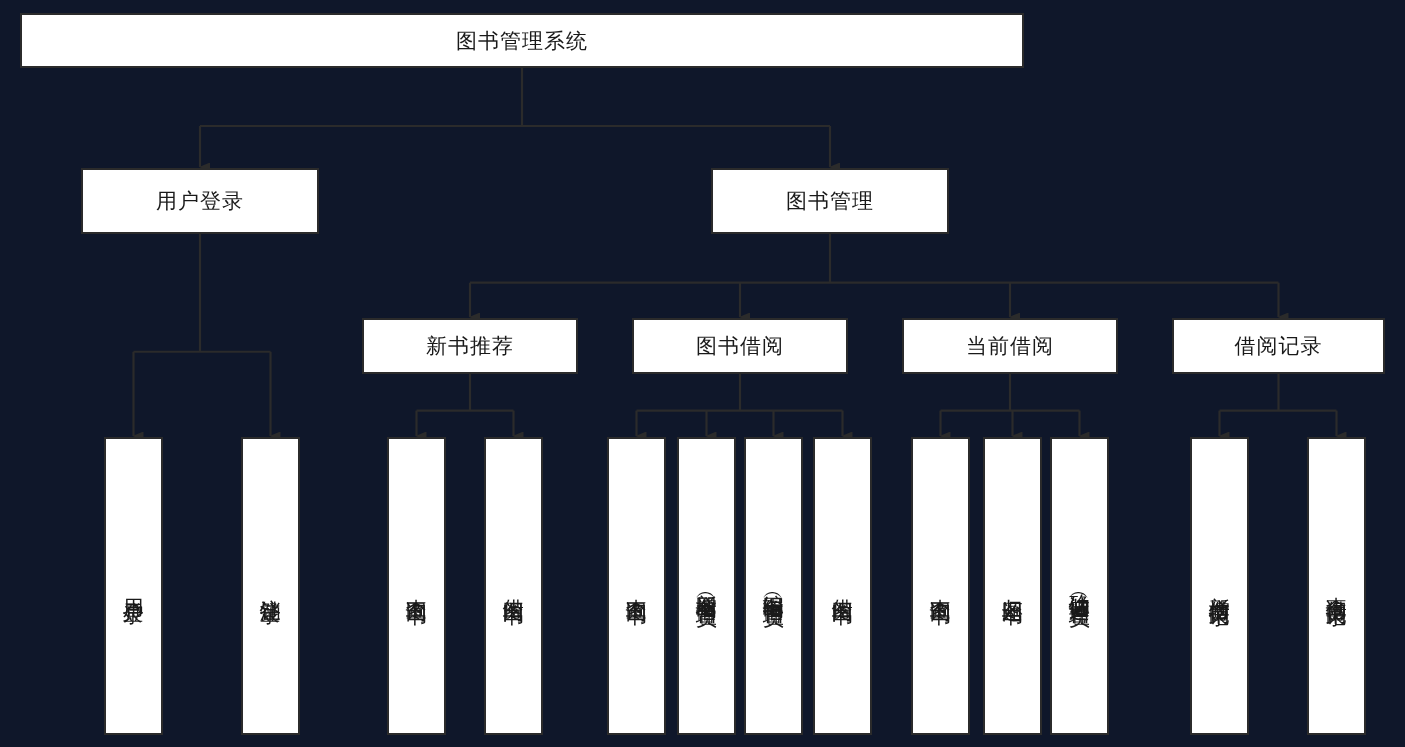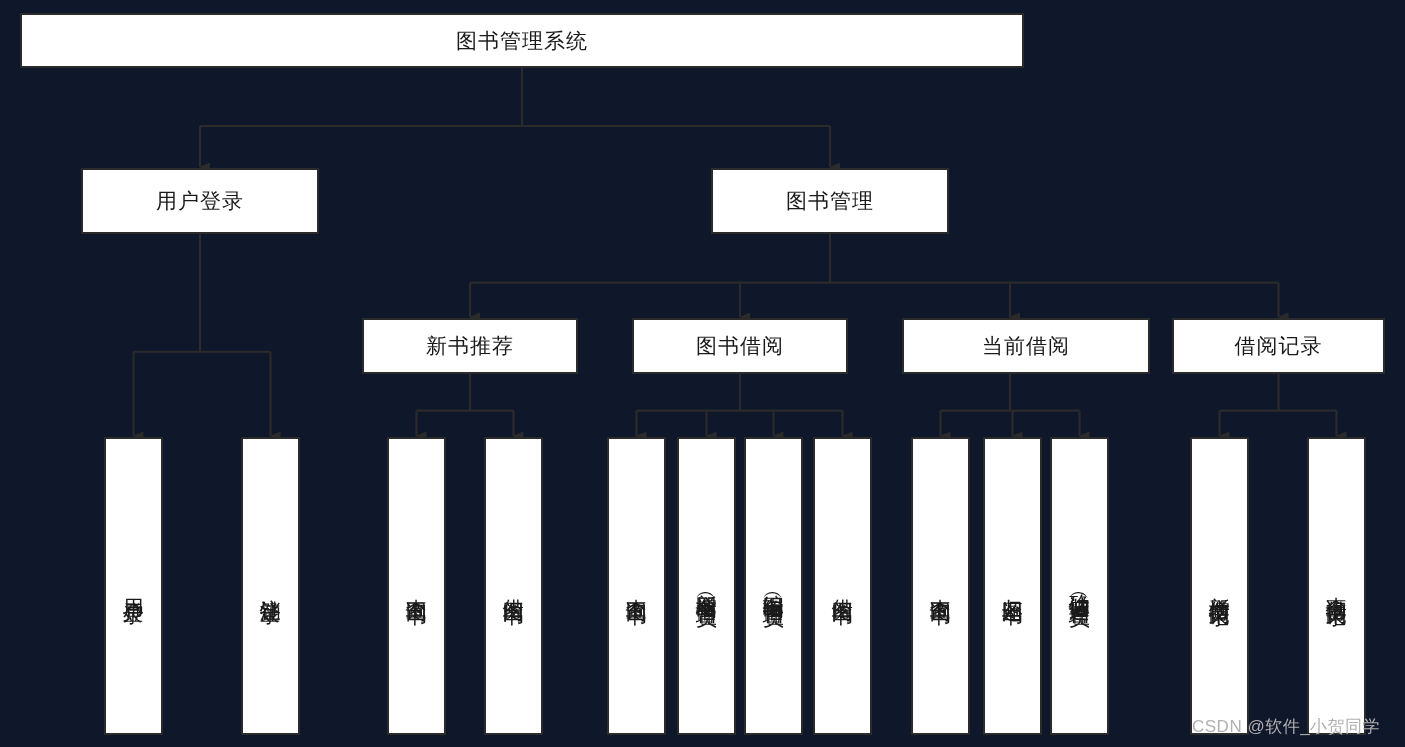--- a/index.html
+++ b/index.html
@@ -116,21 +116,21 @@
       </div>
       <div class="node node-h" style="left: 711px; top: 168px; width: 238px; height: 66px; text-align: center;">
         <span class="label">图书管理</span>
       </div>
       <div class="node node-h" style="left: 362px; top: 318px; width: 216px; height: 56px;">
         <span class="label">新书推荐</span>
       </div>
       <div class="node node-h" style="left: 632px; top: 318px; width: 216px; height: 56px; text-align: right;">
         <span class="label">图书借阅</span>
       </div>
-      <div class="node node-h" style="left: 902px; top: 318px; width: 248px; height: 56px;">
+      <div class="node node-h" style="left: 902px; top: 318px; width: 216px; height: 56px;">
         <span class="label">当前借阅</span>
       </div>
       <div class="node node-h" style="left: 1172px; top: 318px; width: 213px; height: 56px;">
         <span class="label">借阅记录</span>
       </div>
       <div class="node node-v" style="left: 104px; top: 437px; width: 59px; height: 298px;">
         <span class="label">用户登录</span>
       </div>
       <div class="node node-v" style="left: 241px; top: 437px; width: 59px; height: 298px;">
         <span class="label">注销登录</span>
@@ -163,14 +163,13 @@
         <span class="label">确认归还（管理员）</span>
       </div>
       <div class="node node-v" style="left: 1190px; top: 437px; width: 59px; height: 298px;">
         <span class="label">新增借阅记录</span>
       </div>
       <div class="node node-v" style="left: 1307px; top: 437px; width: 59px; height: 298px;">
         <span class="label">查询借阅记录</span>
       </div>
     </div>
 
-  <div class="watermark" style="left: 1192px; top: 715px;">CSDN @软件_小贺同学</div>
 </div>
 
 </body></html>

